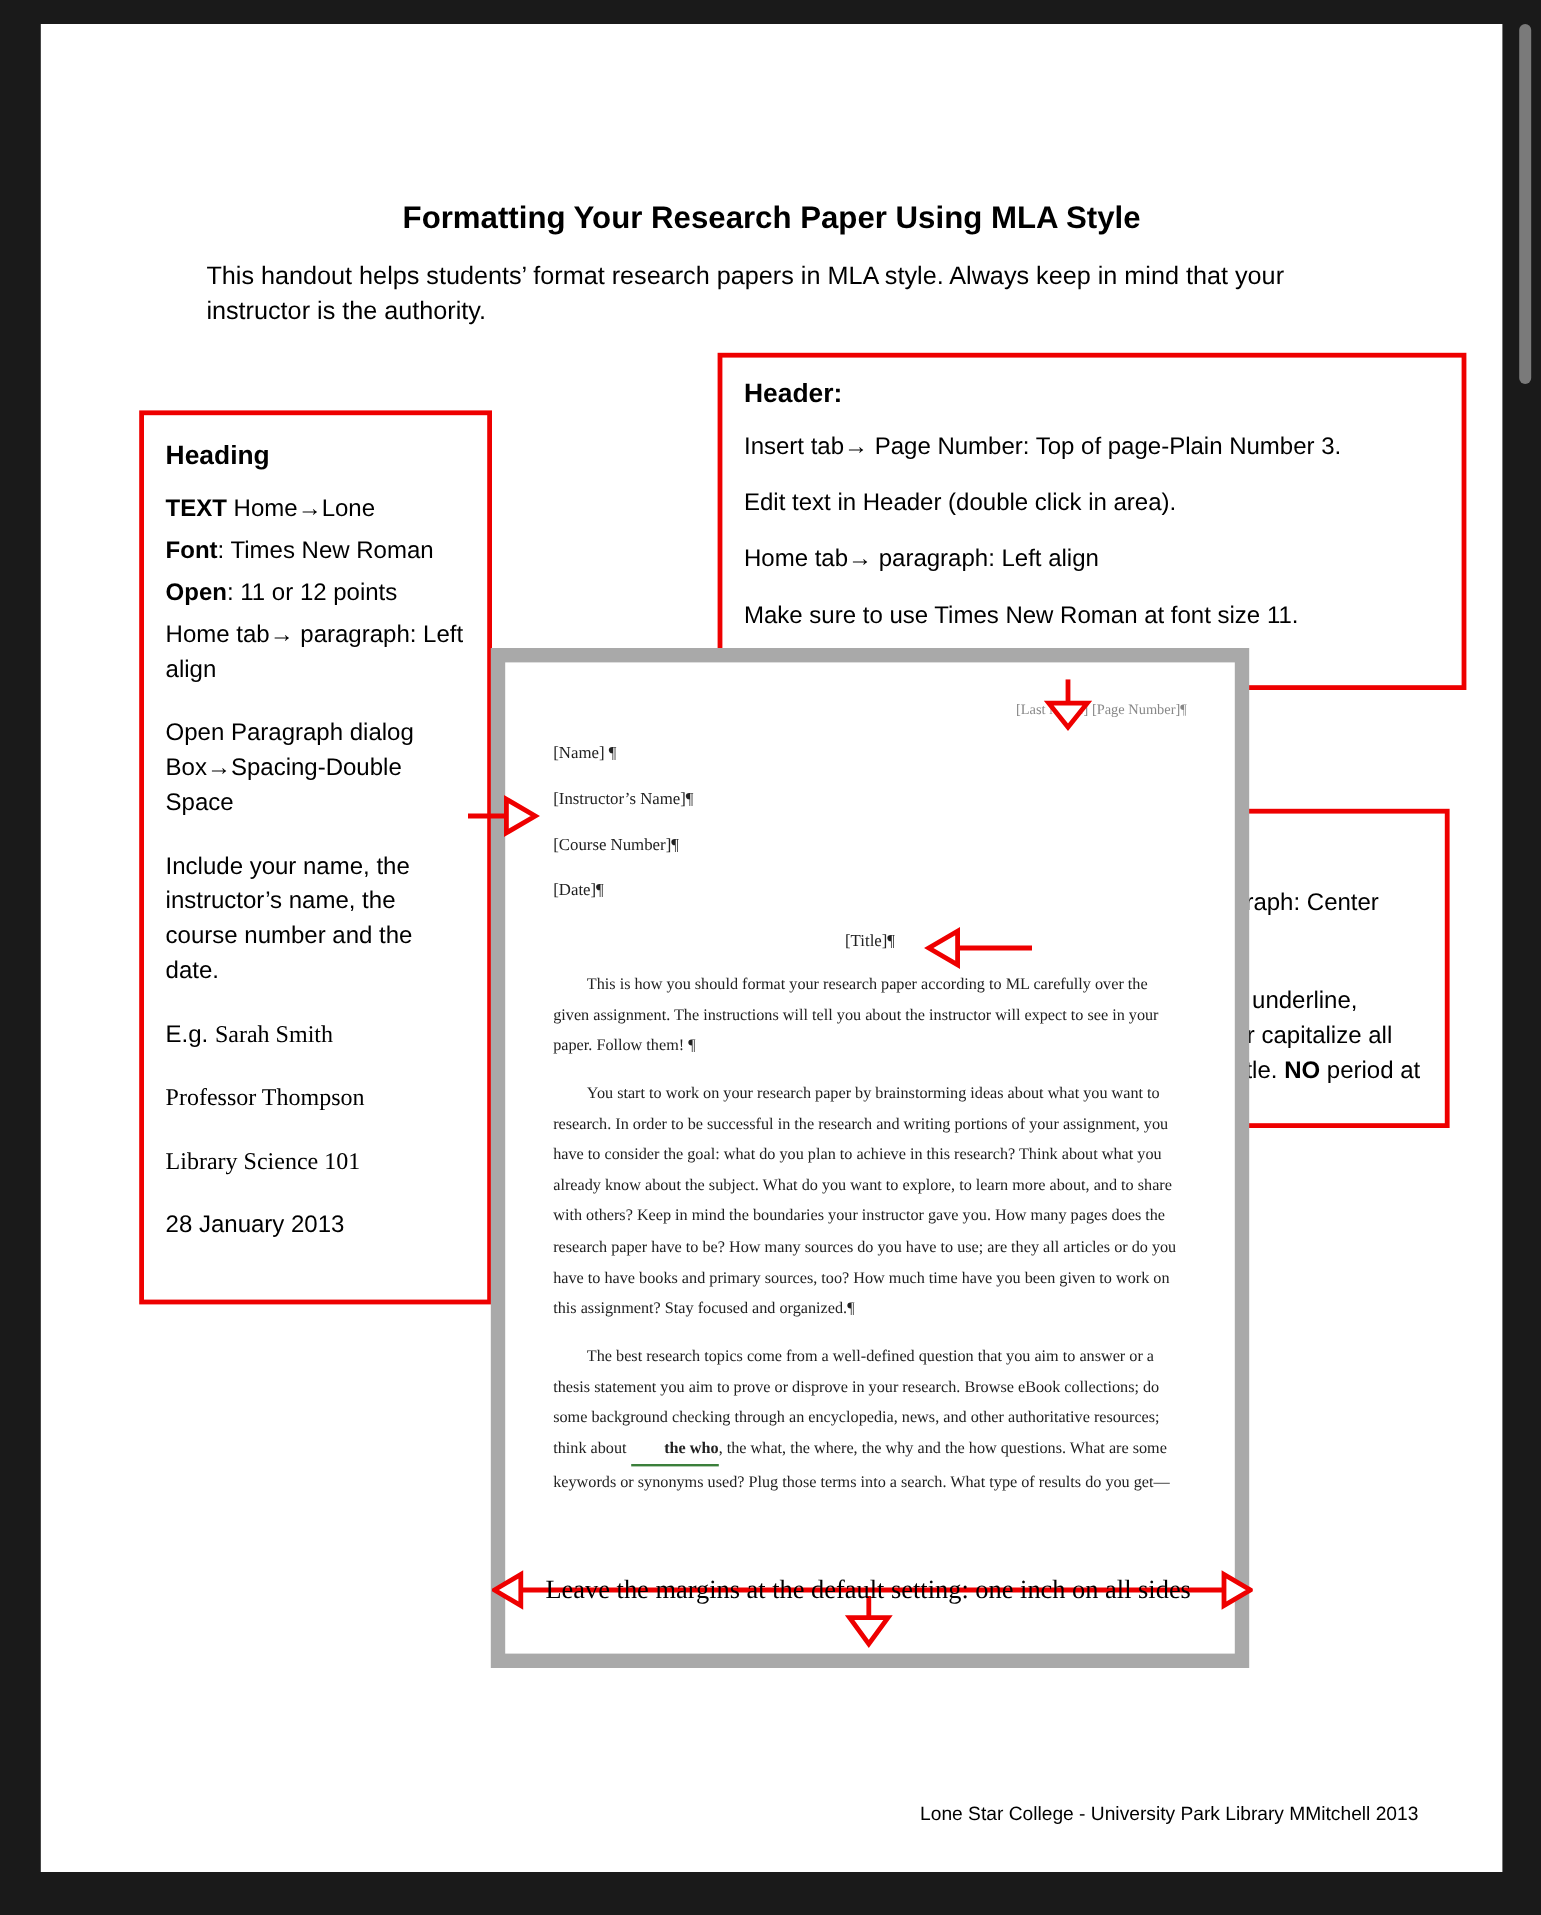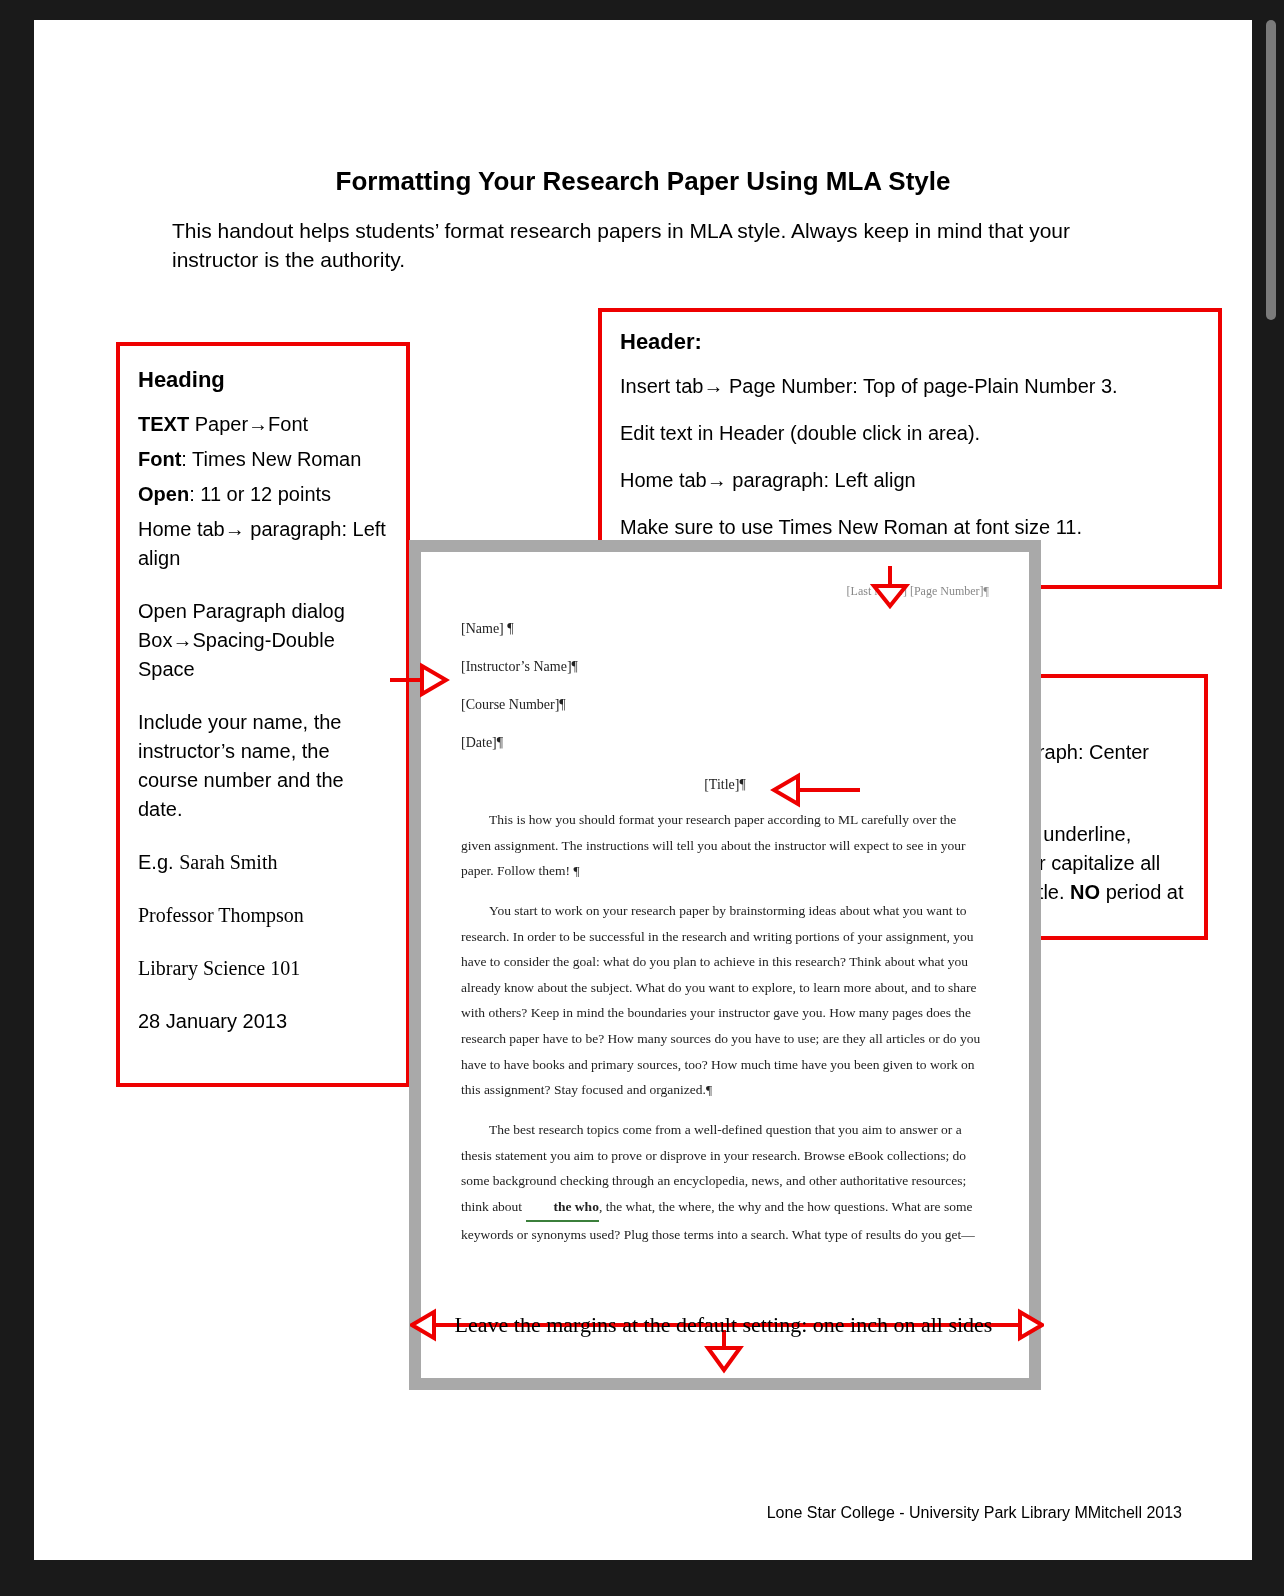--- a/index.html
+++ b/index.html
@@ -8,21 +8,21 @@
   .scrollbar{position:absolute;right:8px;top:20px;width:10px;height:300px;background:#7a7a7a;border-radius:5px;}
   
   .doc-title{position:absolute;left:0;right:0;top:130px;text-align:center;font-weight:bold;font-size:26px;margin-top:16px;}
   .intro{position:absolute;left:138px;top:196px;width:930px;font-size:21px;line-height:1.4;}
   
   .callout{position:absolute;border:4px solid #ee0000;background:#fff;padding:14px 18px;font-size:20px;line-height:1.45;}
   .heading-box{left:82px;top:322px;width:250px;height:705px;padding-top:18px;}
   .heading-box h3{margin:0 0 14px 0;font-size:22px;}
   .hb-line{margin:0 0 6px 0;}
   .hb-block{margin:0 0 24px 0;}
-  .header-box{left:564px;top:288px;width:580px;height:245px;}
+  .header-box{left:564px;top:274px;width:580px;height:245px;}
   .header-box h3{margin:0 0 14px 0;font-size:22px;}
   .hb2-line{margin:0 0 18px 0;}
   .title-box{left:824px;top:654px;width:306px;height:230px;}
   .title-box h3{margin:0 0 14px 0;font-size:22px;}
   
   .doc-wrap{position:absolute;left:375px;top:520px;width:632px;height:850px;background:#a9a9a9;}
   .doc-inner{position:absolute;left:12px;top:12px;right:12px;bottom:12px;background:#fff;font-family:'Times New Roman',Times,serif;font-size:14px;color:#222;padding:32px 40px 20px 40px;box-sizing:border-box;}
   .doc-header-right{text-align:right;color:#888;font-size:12px;}
   .doc-heading-line{margin:22px 0 0 0;font-size:14px;}
   .doc-title-line{text-align:center;margin-top:26px;font-size:14px;}
@@ -44,21 +44,21 @@
 
 <div class="viewport">
   <div class="page">
 
     <div class="doc-title">Formatting Your Research Paper Using MLA Style</div>
     <div class="intro">This handout helps students’ format research papers in MLA style. Always keep in mind that your instructor is the authority.</div>
 
     <div class="callout heading-box">
       <h3>Heading</h3>
       <div class="hb-line">
-        <b>TEXT</b><span> Paper→Font</span>
+        <b>TEXT</b><span> Home→Lone</span>
       </div>
       <div class="hb-line">
         <b>Font</b><span>: Times New Roman</span>
       </div>
       <div class="hb-line">
         <b>Open</b><span>: 11 or 12 points</span>
       </div>
       <div class="hb-block">Home tab→ paragraph: Left align</div>
       <div class="hb-block">Open Paragraph dialog Box→Spacing-Double Space</div>
       <div class="hb-block">Include your name, the instructor’s name, the course number and the date.</div>

